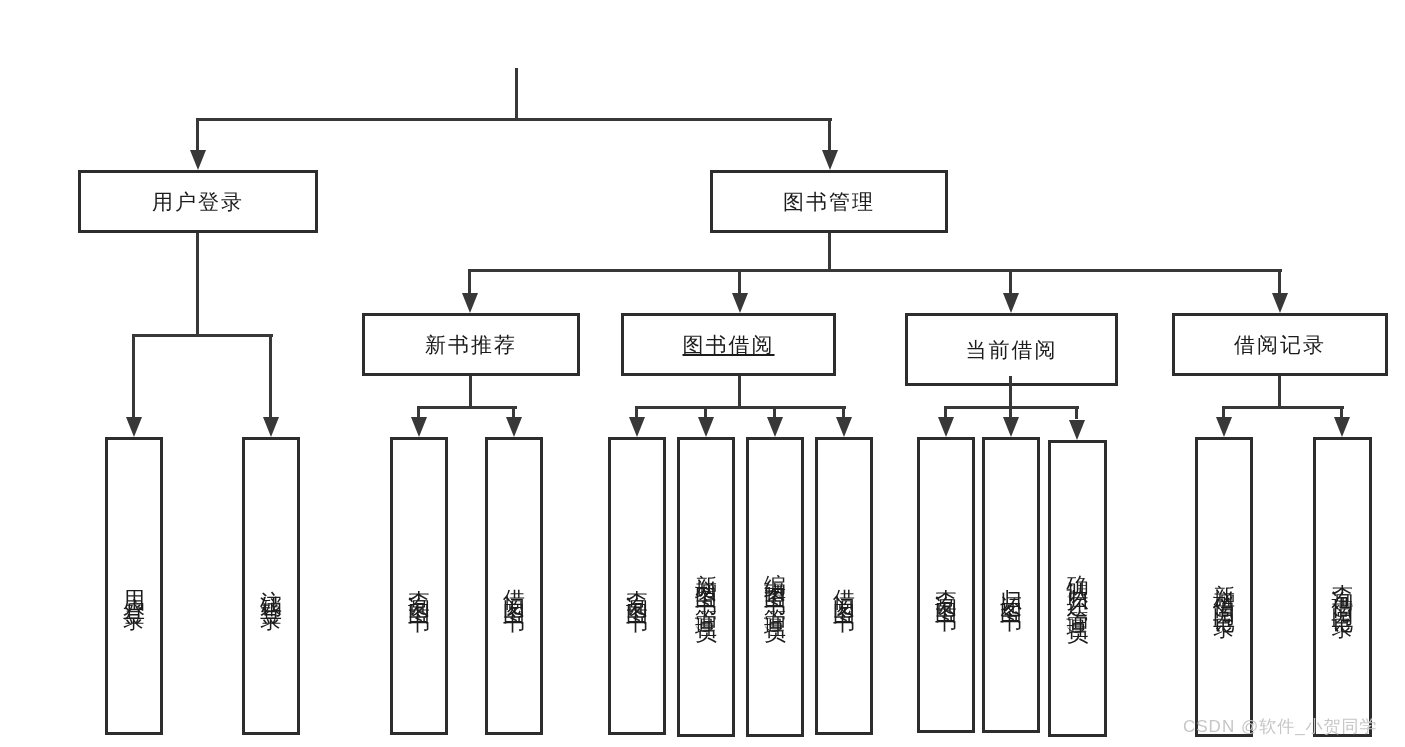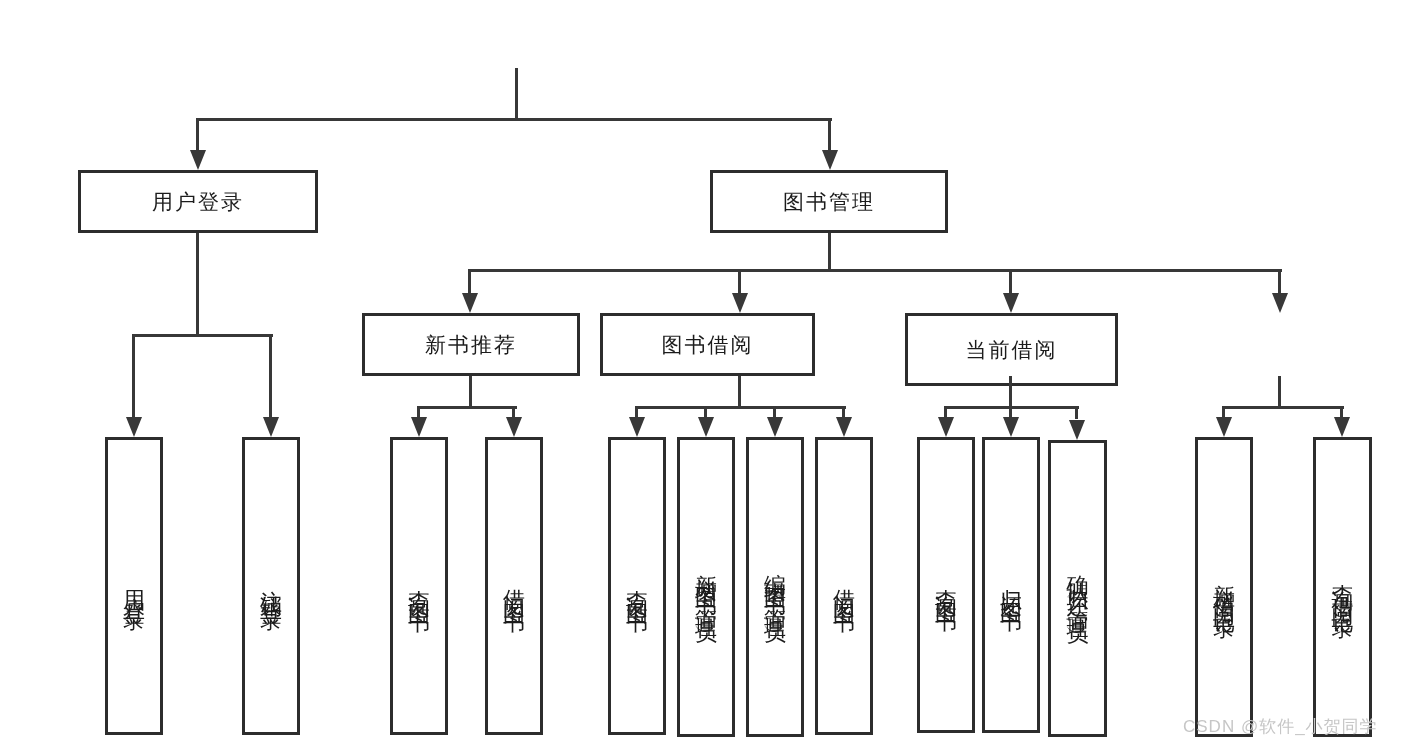--- a/index.html
+++ b/index.html
@@ -40,22 +40,23 @@
 </head>
 <body>
 
 <div class="canvas">
 
 
   <div class="node" style="left:78px;top:170px;width:240px;height:63px;">用户登录</div>
   <div class="node" style="left:362px;top:313px;width:218px;height:63px;">新书推荐</div>
 
   <div class="node" style="left:710px;top:170px;width:238px;height:63px;">图书管理</div>
-  <div class="node" style="left:600px;top:313px;width:215px;height:63px;">图书借阅</div>
+  <div class="node" style="left:621px;top:313px;width:215px;height:63px;text-decoration:underline;">图书借阅</div>
   <div class="node" style="left:905px;top:313px;width:213px;height:73px;">当前借阅</div>
+  <div class="node" style="left:1172px;top:313px;width:216px;height:63px;">借阅记录</div>
 
   <div class="node leaf" style="left:105px;top:437px;width:58px;height:298px;">用户登录</div>
   <div class="node leaf" style="left:242px;top:437px;width:58px;height:298px;">注销登录</div>
 
   <div class="node leaf" style="left:390px;top:437px;width:58px;height:298px;">查询图书</div>
   <div class="node leaf" style="left:485px;top:437px;width:58px;height:298px;">借阅图书</div>
 
   <div class="node leaf" style="left:608px;top:437px;width:58px;height:298px;">查询图书</div>
   <div class="node leaf" style="left:677px;top:437px;width:58px;height:300px;">新增图书（管理员）</div>
   <div class="node leaf" style="left:746px;top:437px;width:58px;height:300px;">编辑图书（管理员）</div>

